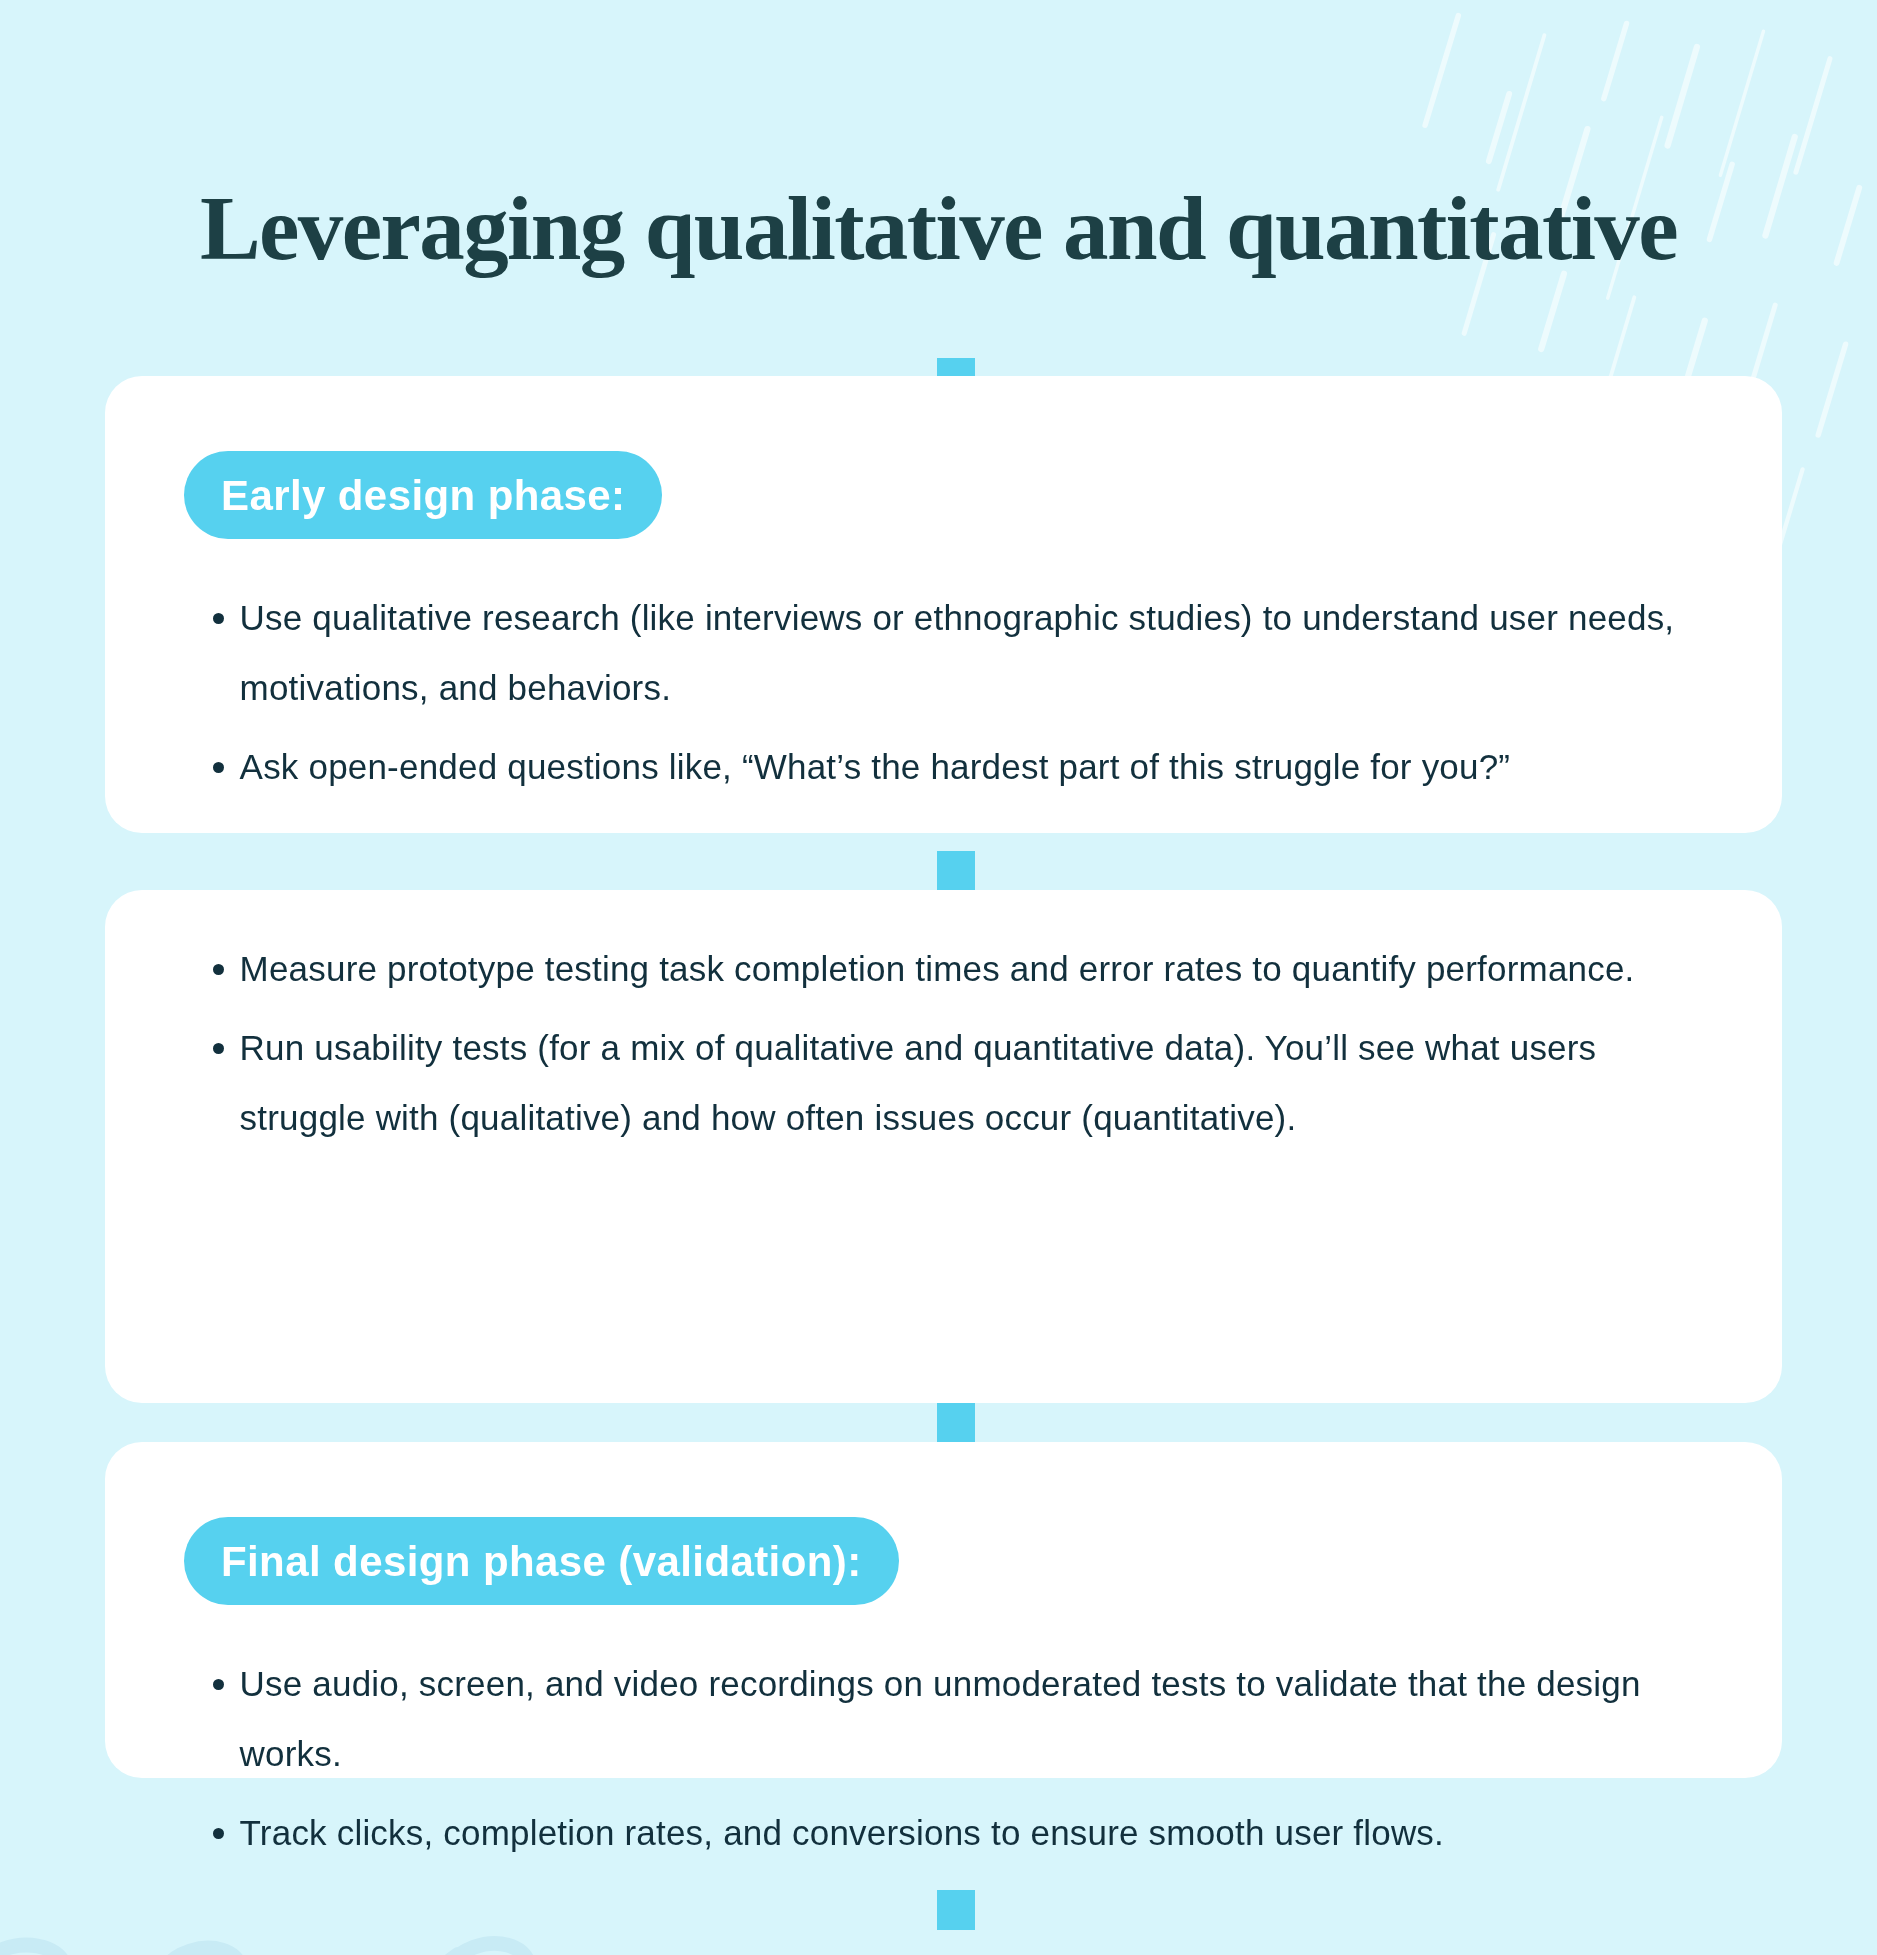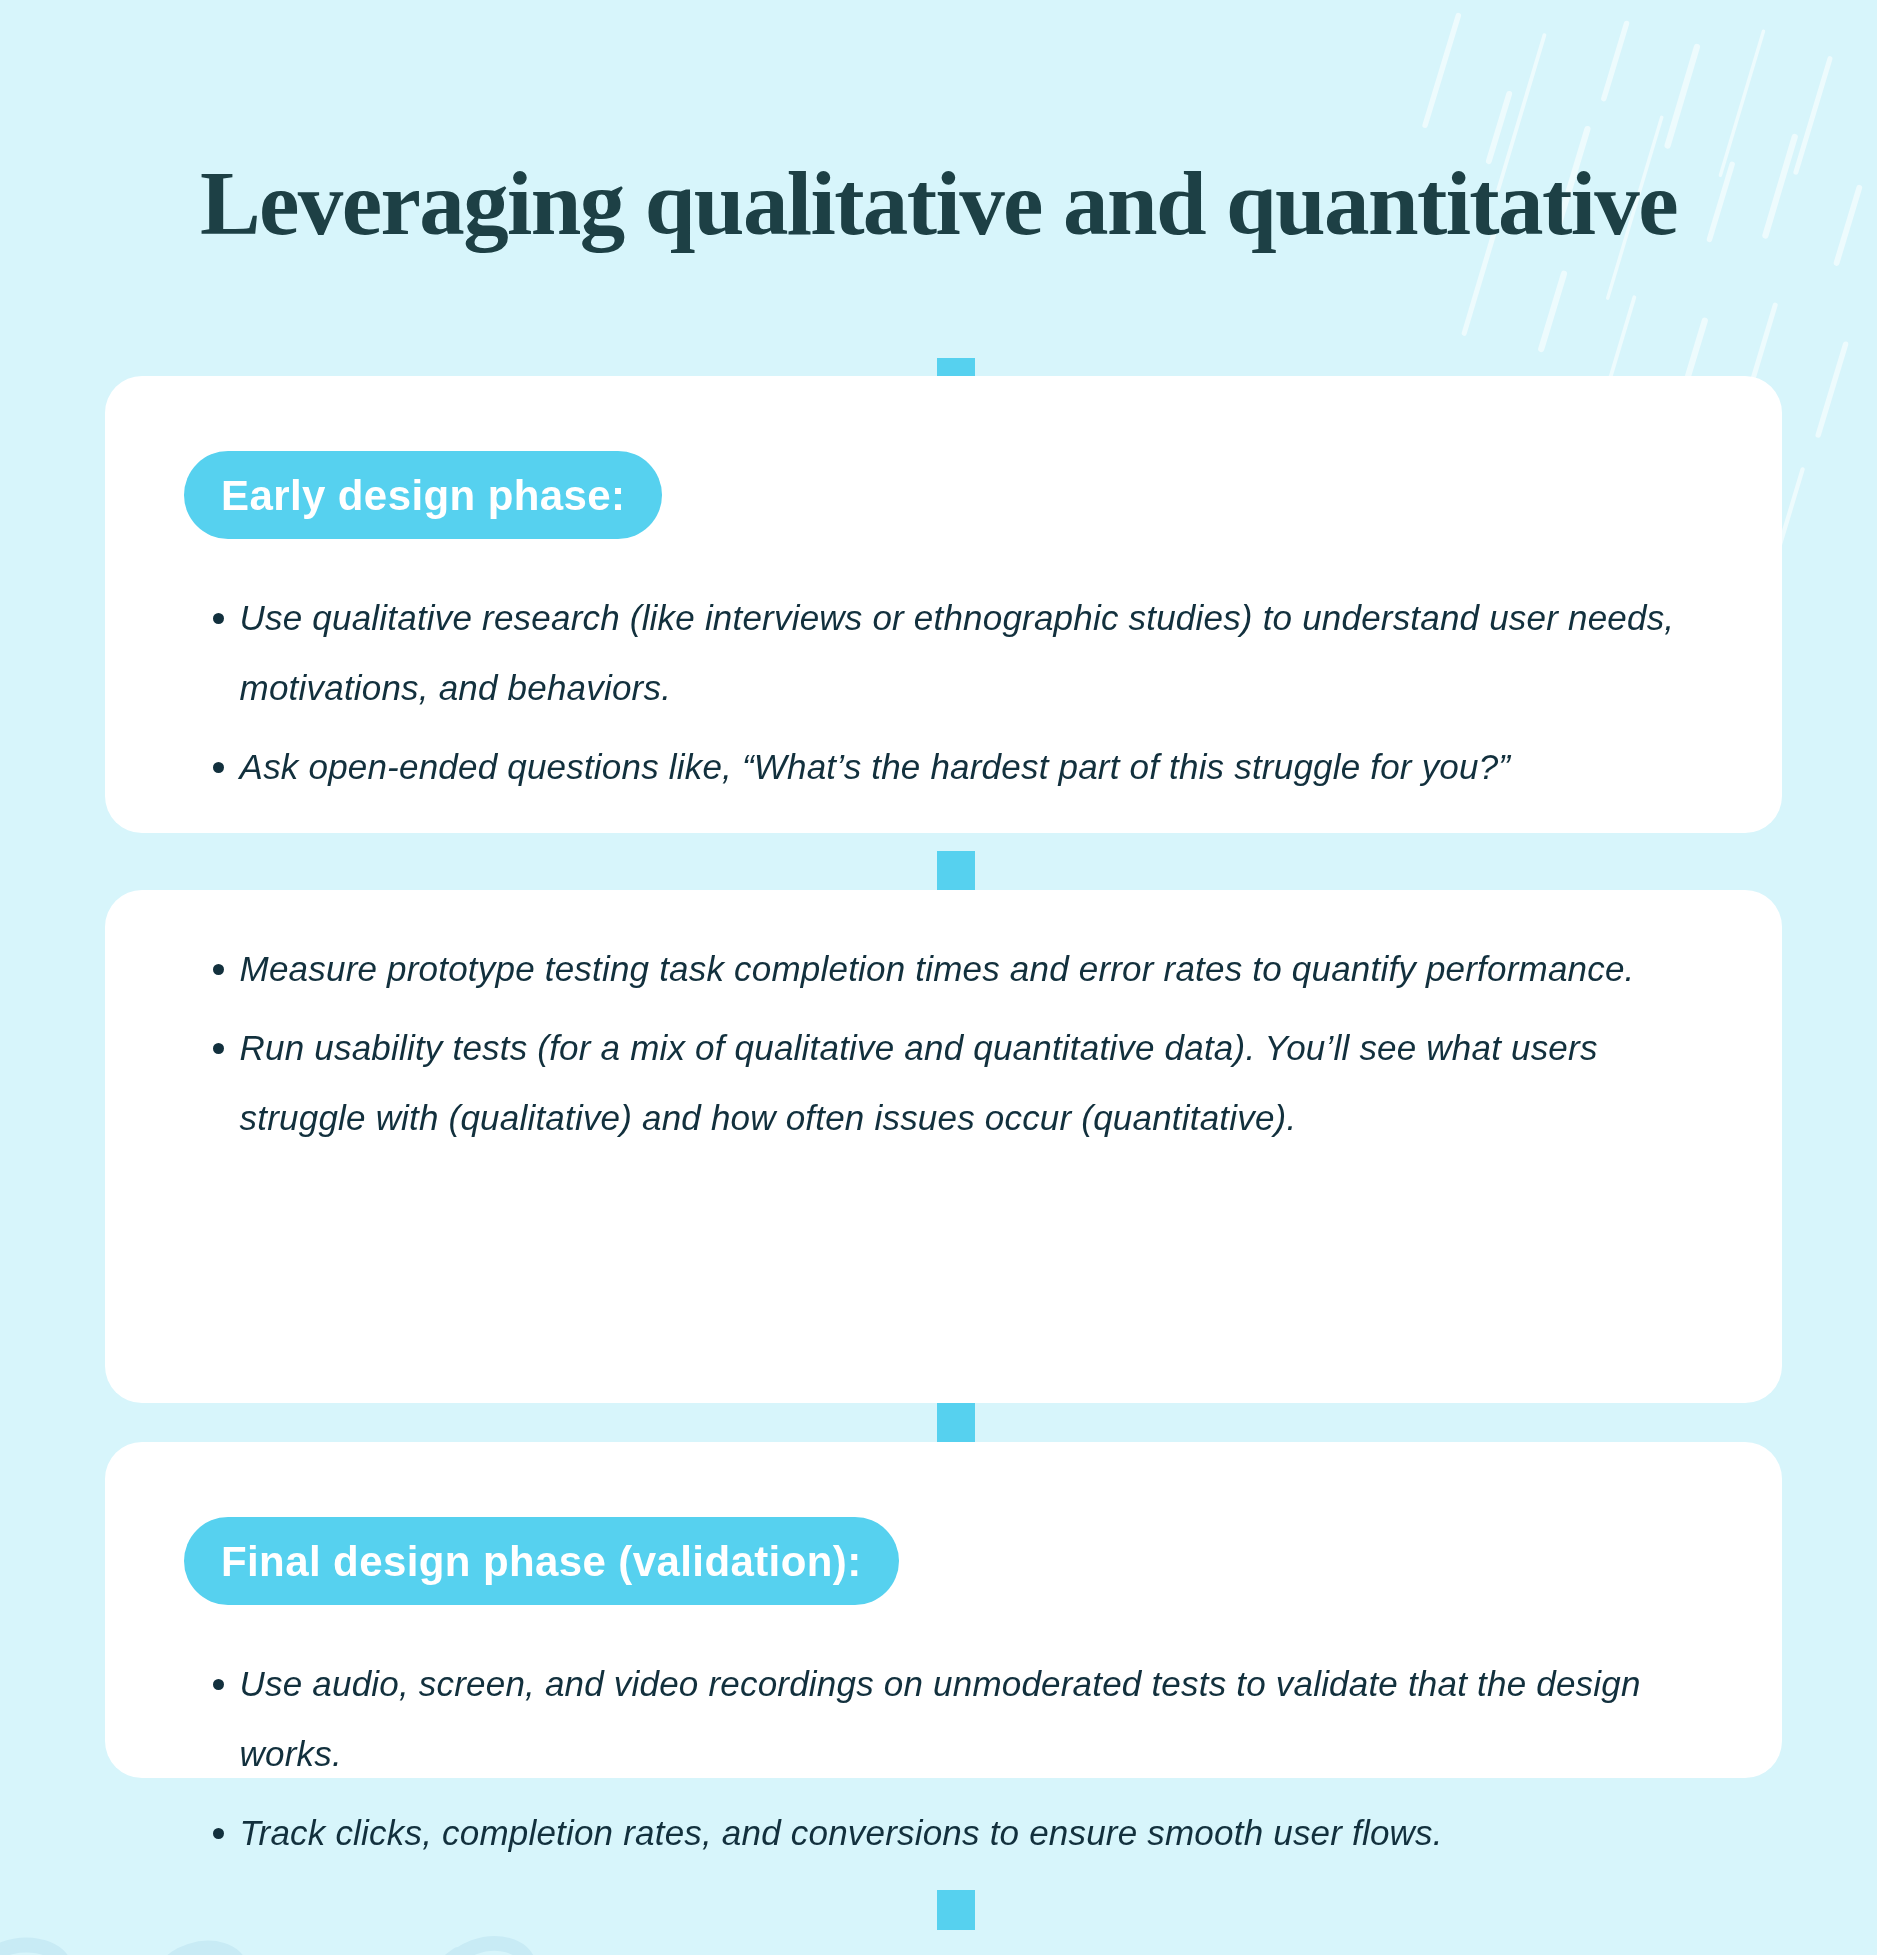--- a/index.html
+++ b/index.html
@@ -8,21 +8,21 @@
     width:1877px;height:2154px;
     background:#d7f5fb;
     overflow:hidden;
     font-family:"Liberation Sans", sans-serif;
   }
   .deco{position:absolute;pointer-events:none;}
   .deco-tr{top:0;right:0;}
   .deco-bl{left:0;bottom:0;}
 
   .title{
-    position:absolute;top:84px;left:0;width:100%;
+    position:absolute;top:109px;left:0;width:100%;
     text-align:center;
     font-family:"Liberation Serif", serif;
     font-weight:600;
     font-size:91px;line-height:118px;
     letter-spacing:-1.6px;
     color:#1d4045;
   }
   .title span{display:block;}
 
   .connector{
@@ -53,21 +53,20 @@
   }
   ul.bullets{
     list-style:none;
     margin:44px 50px 0 108px;padding:0;
   }
   ul.bullets li{
     display:flex;align-items:flex-start;
     font-size:35px;line-height:70px;
     color:#12303d;
     letter-spacing:0.2px;
-    font-style:italic;
   }
   ul.bullets li + li{margin-top:8.6px;}
   .dot{
     flex:0 0 11px;width:11px;height:11px;border-radius:50%;
     background:#12303d;
     margin:30px 15.6px 0 0;
   }
 </style>
 </head>
 <body>

